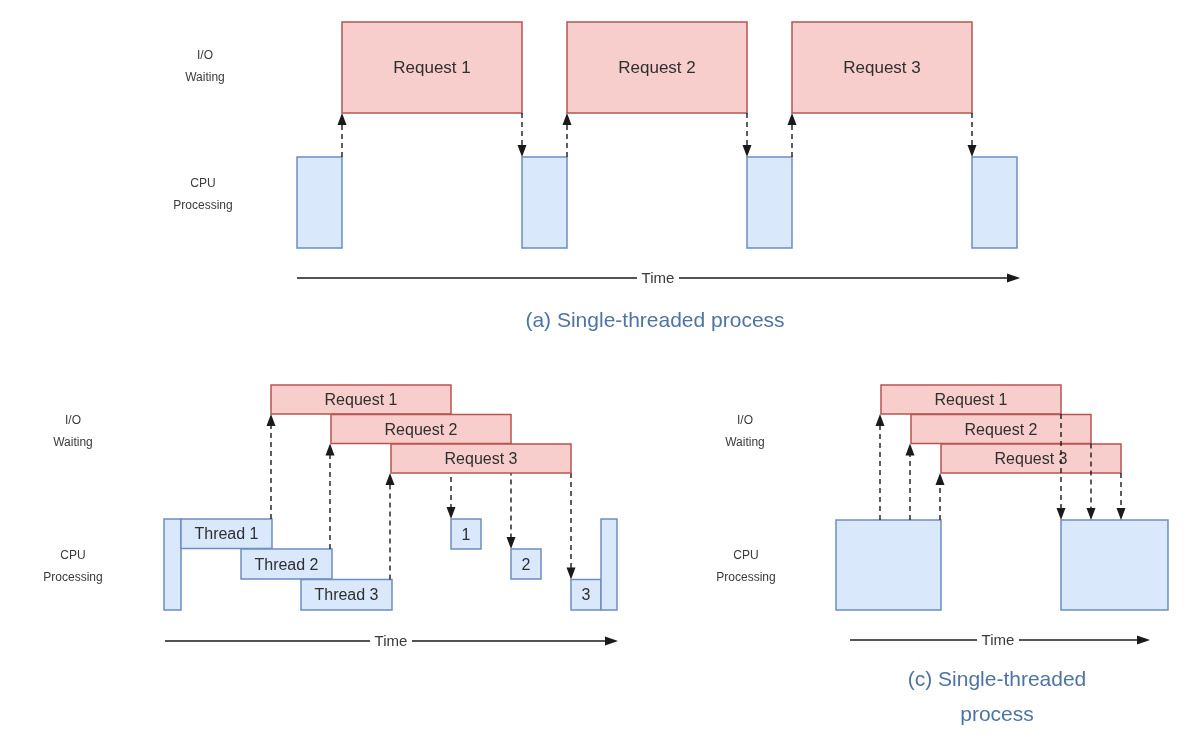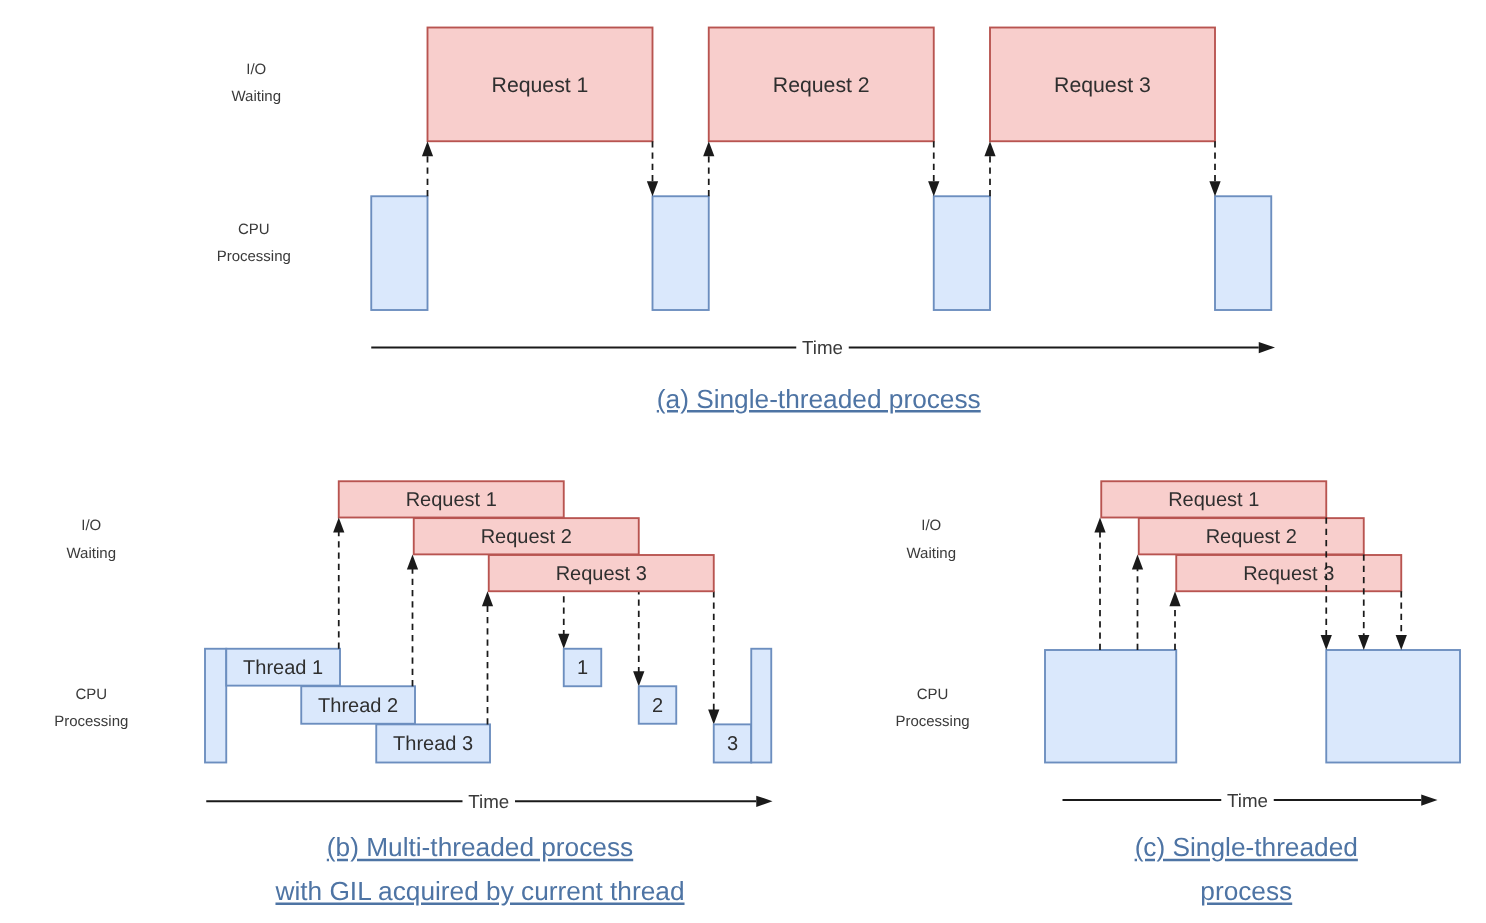--- a/index.html
+++ b/index.html
@@ -22,21 +22,20 @@
     color:#3a3a3a;
   }
   .caption{
     position:absolute;
     transform:translateX(-50%);
     text-align:center;
     white-space:pre-line;
     font-size:21px;
     line-height:35px;
     color:#4e74a4;
-    text-decoration:underline;
   }
 </style>
 </head>
 <body>
 
 <div class="canvas">
   <svg id="diagram-svg" width="1189" height="738" viewBox="0 0 1189 738">
       <rect x="342" y="22" width="180" height="91" fill="#f8cecc" stroke="#b85450" stroke-width="1.5"></rect>
       <text x="432" y="67.5" dy="0.35em" text-anchor="middle" font-size="17" fill="#2f2f2f">Request 1</text>
       <rect x="567" y="22" width="180" height="91" fill="#f8cecc" stroke="#b85450" stroke-width="1.5"></rect>
@@ -134,17 +133,15 @@
 Waiting</div>
   <div class="row-label" style="left:73px;top:544px">CPU
 Processing</div>
 
   <div class="row-label" style="left:745px;top:409px">I/O
 Waiting</div>
   <div class="row-label" style="left:746px;top:544px">CPU
 Processing</div>
 
   <div class="caption" style="left:655px;top:302px">(a) Single-threaded process</div>
-  <div class="caption" style="left:384px;top:661px">(b) Multi-threaded process
-with GIL acquired by current thread</div>
   <div class="caption" style="left:997px;top:661px">(c) Single-threaded process
 with asyncio</div>
 </div>
 
 </body></html>

